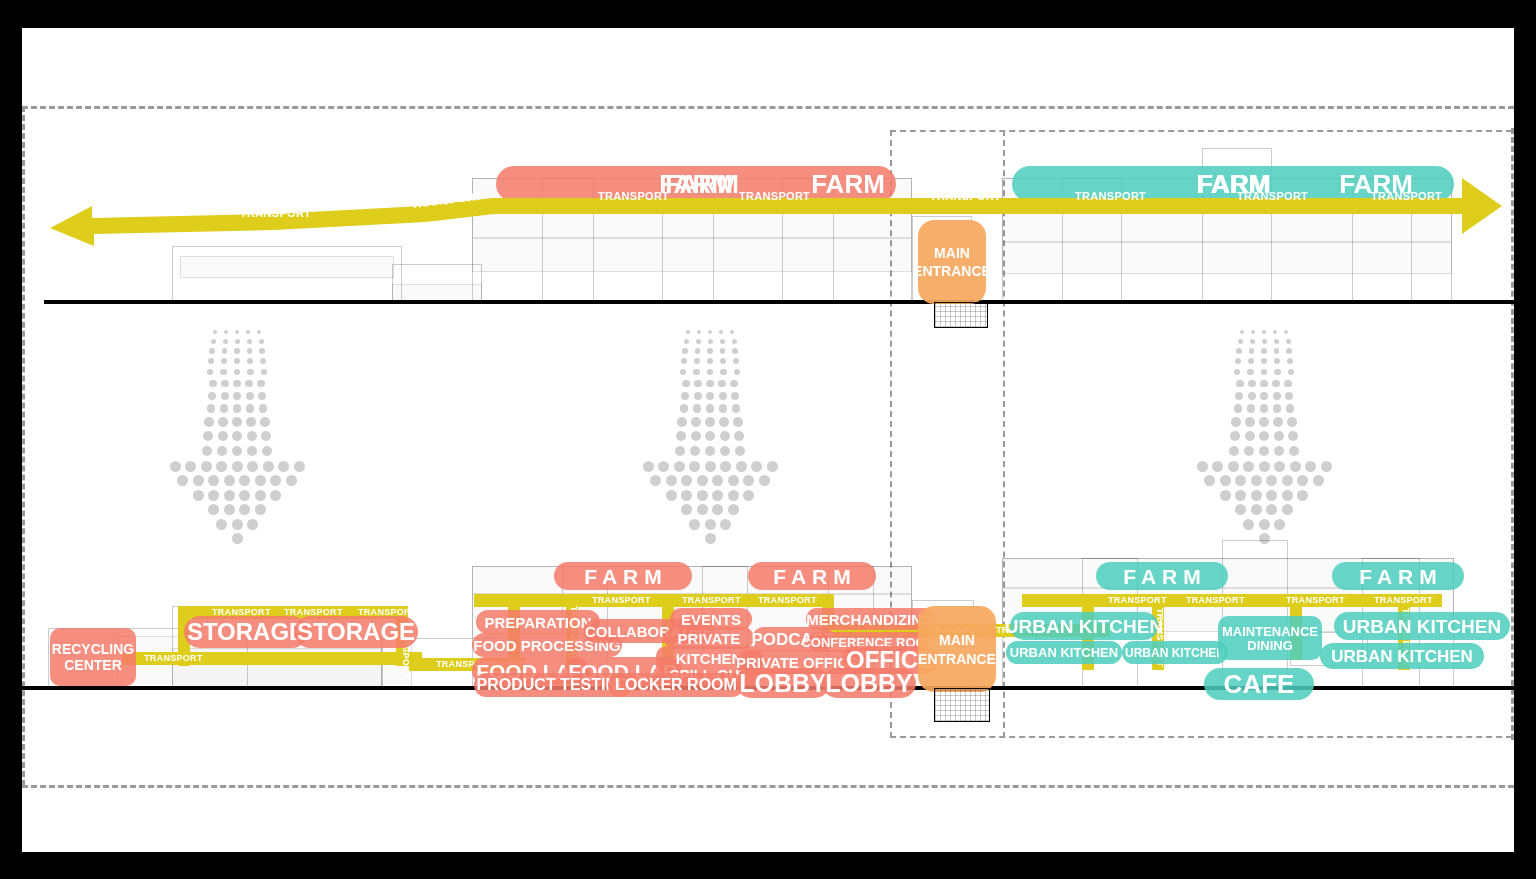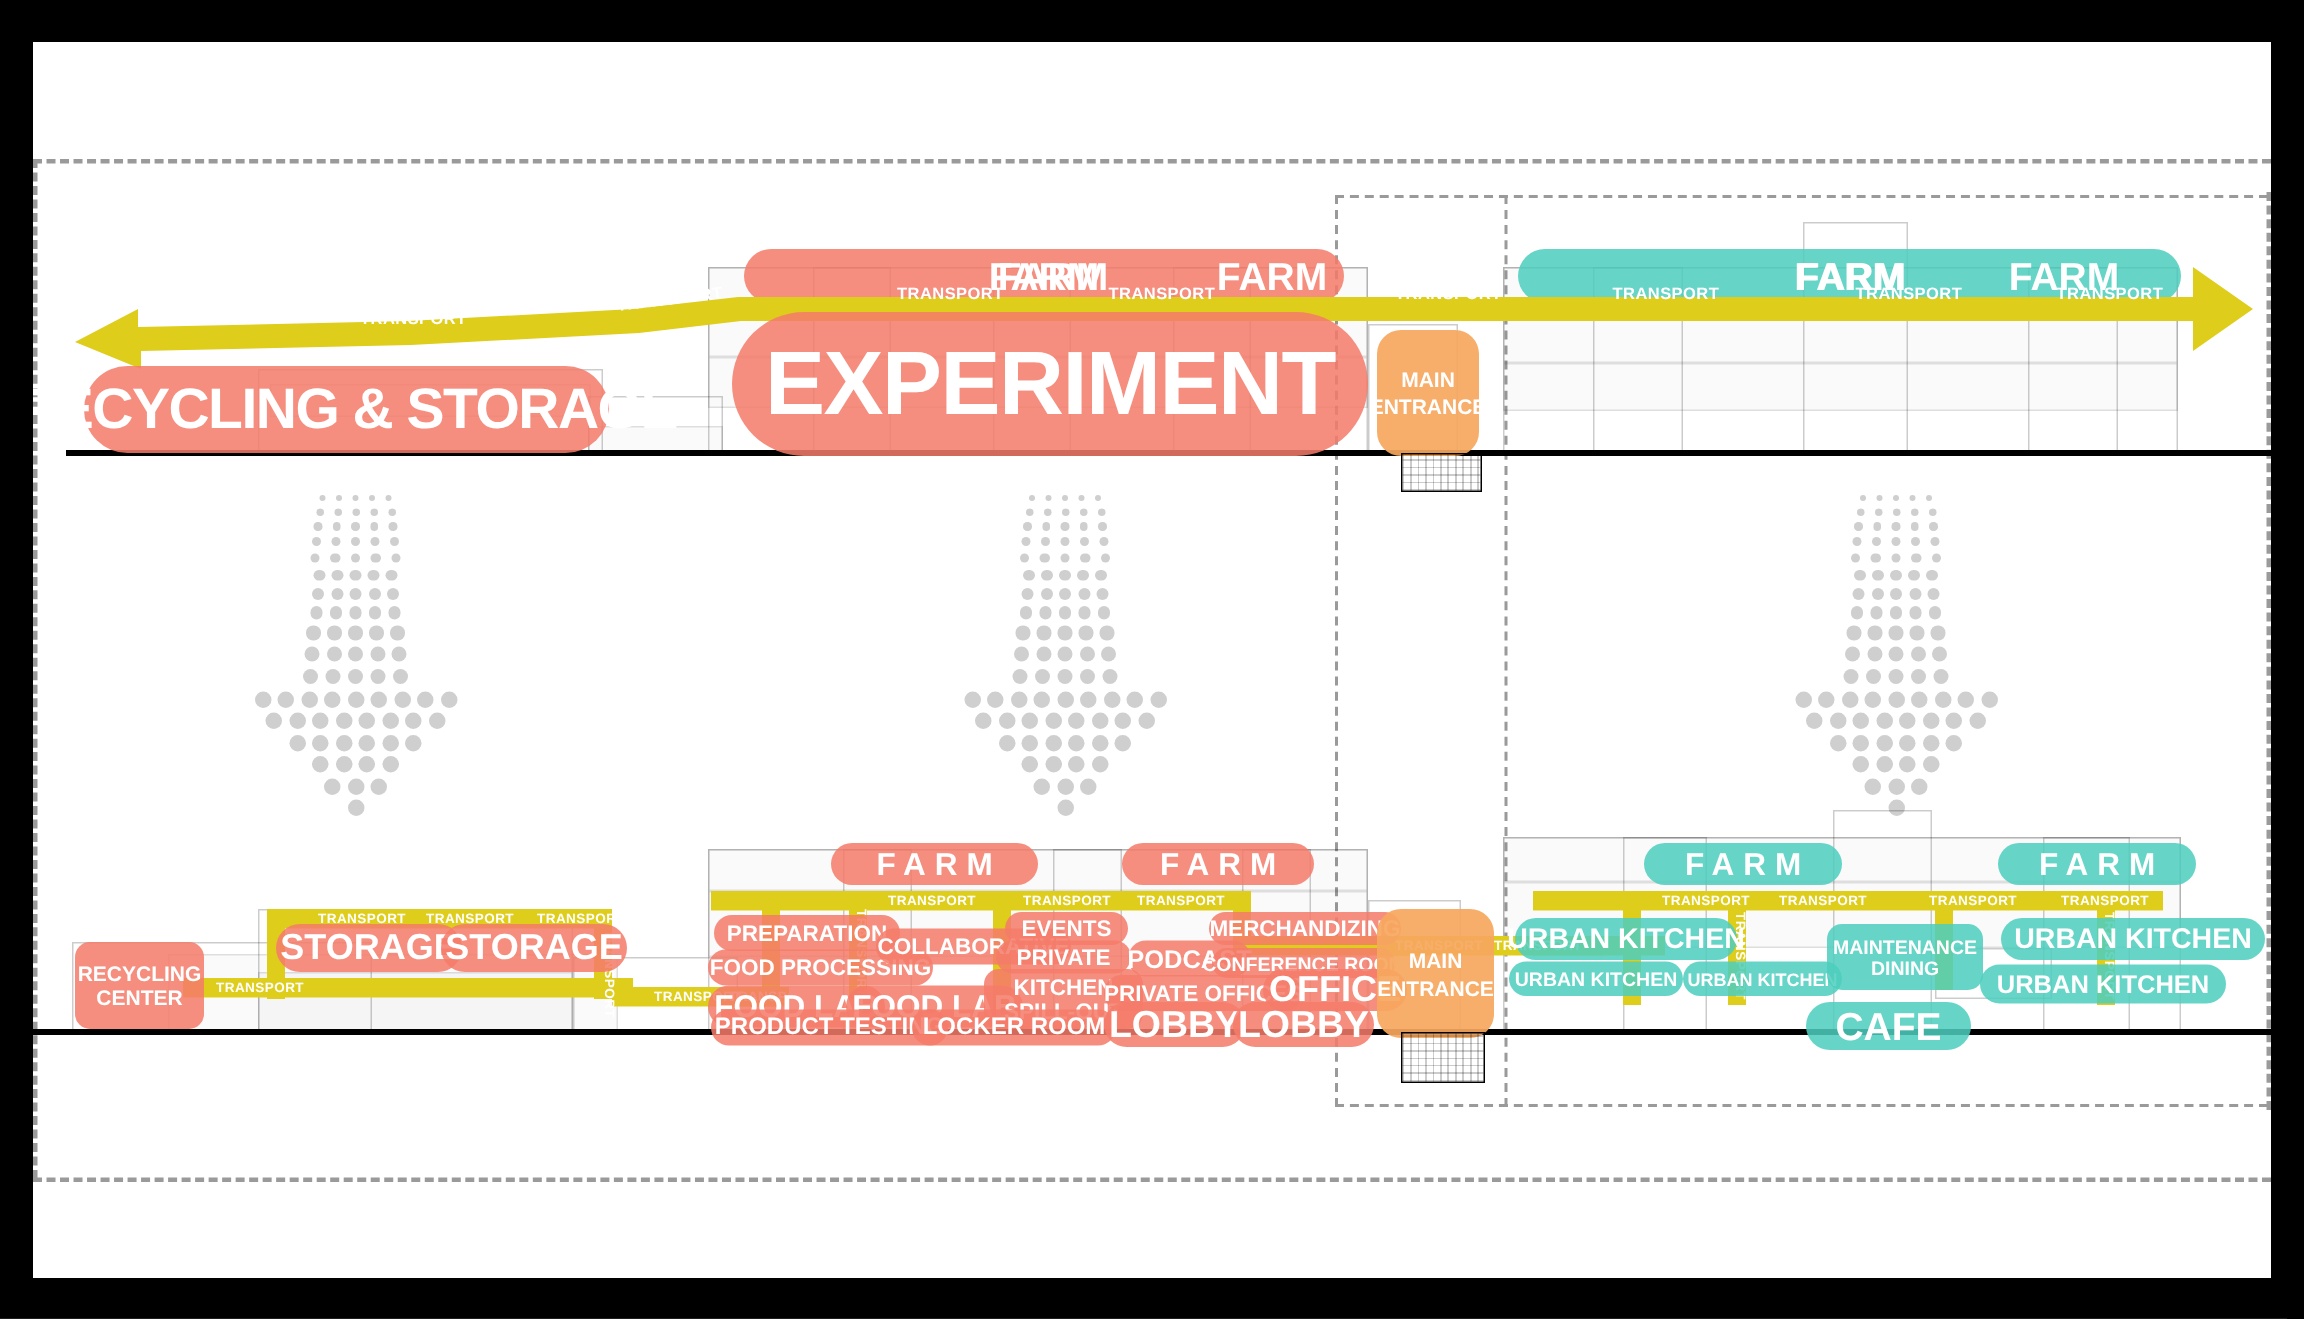--- a/index.html
+++ b/index.html
@@ -143,27 +143,21 @@
     <div class="ylabel title-xxs" style="left:1053px;top:163px;">
       <span>TRANSPORT</span>
     </div>
     <div class="ylabel title-xxs" style="left:1215px;top:163px;">
       <span>TRANSPORT</span>
     </div>
     <div class="ylabel title-xxs" style="left:1349px;top:163px;">
       <span>TRANSPORT</span>
     </div>
 
-    <div class="pill coral rnd title-xl" style="left:34px;top:216px;width:350px;height:58px;font-size:38px;">
-      <span>RECYCLING &amp; STORAGE</span>
-    </div>
-
-    <div class="pill coral rnd title-xl" style="left:466px;top:180px;width:424px;height:96px;">
-      <span>EXPERIMENT</span>
-    </div>
+
 
     <div class="pill orange rnd16" style="left:896px;top:192px;width:68px;height:84px;flex-direction:column;font-size:14px;gap:4px;">
       <span>MAIN</span>
       <span>ENTRANCE</span>
     </div>
 
 
     <div class="hatch" style="left:912px;top:274px;width:54px;height:26px;"></div>
 
     <div class="dotarrow" style="left:165px;top:302px;width:100px;height:190px;">

